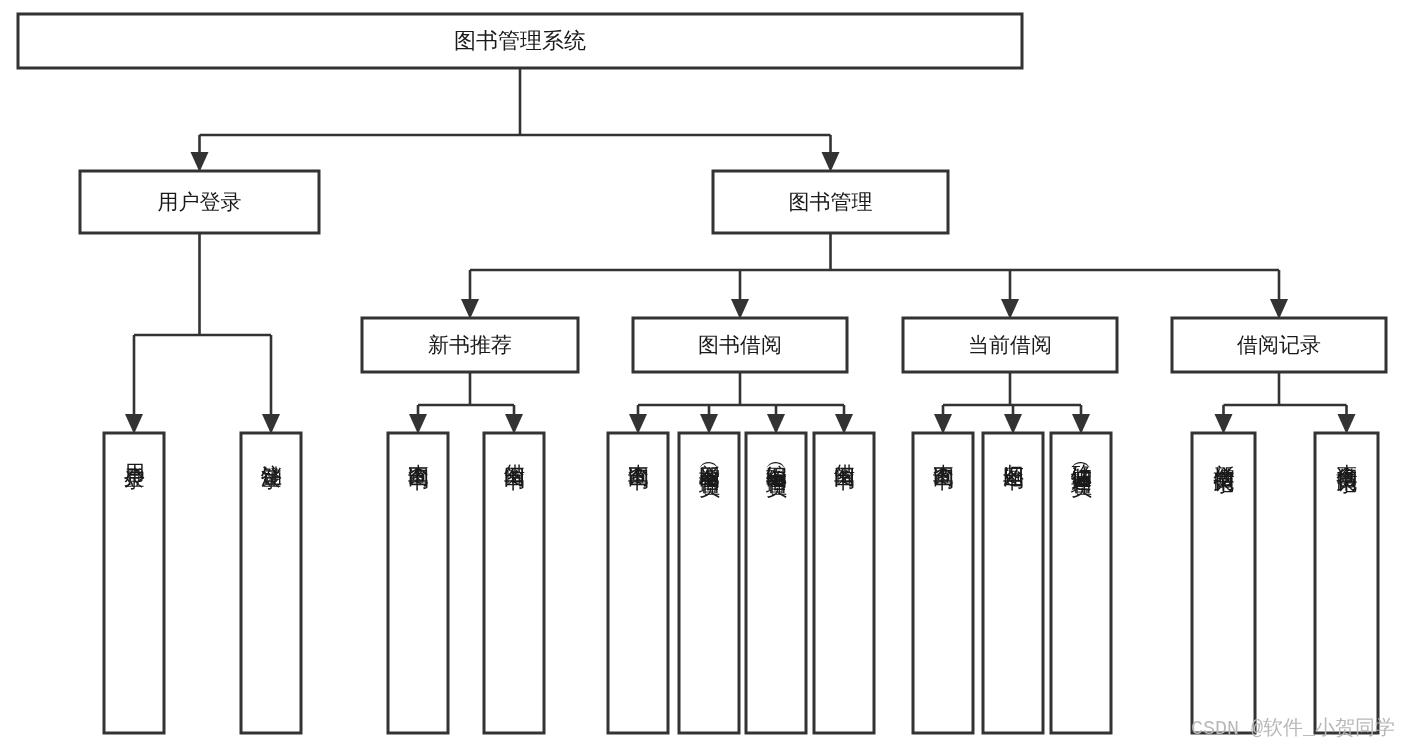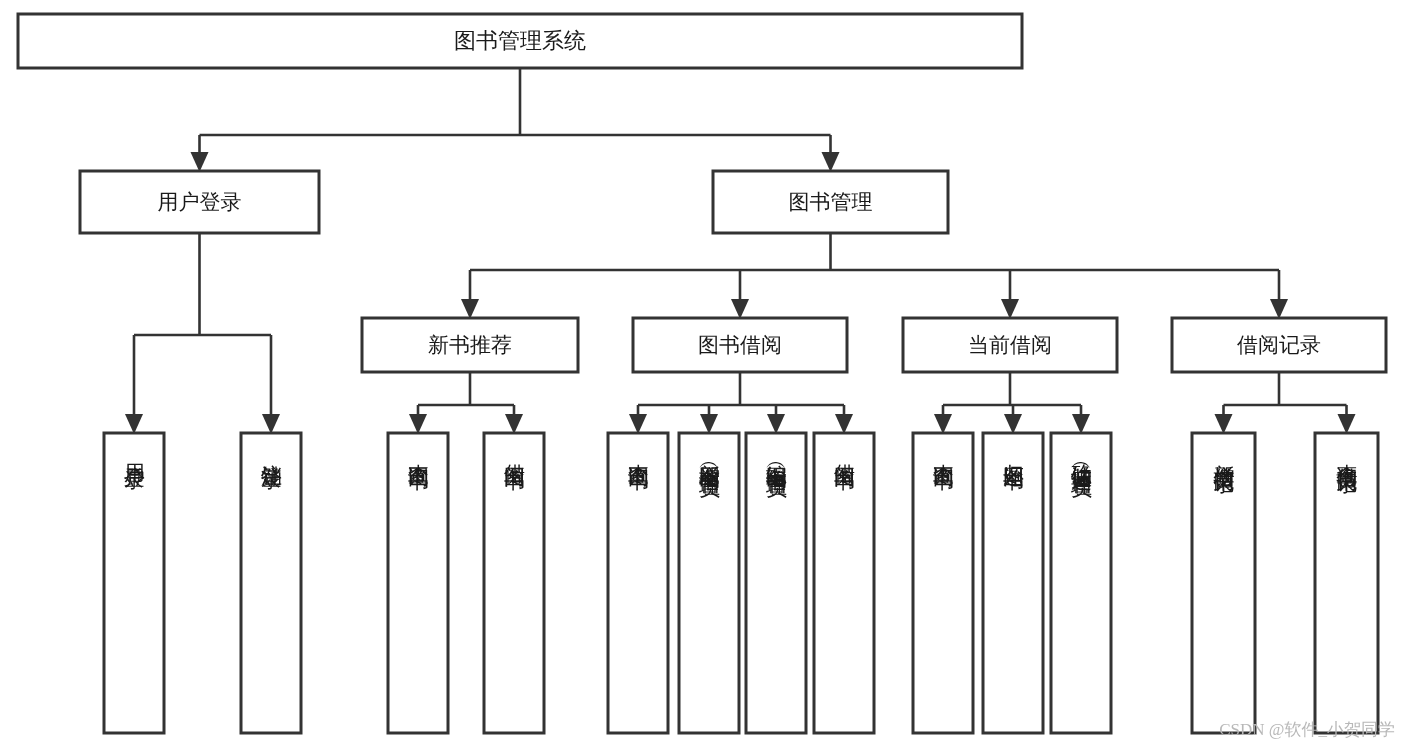--- a/index.html
+++ b/index.html
@@ -71,22 +71,22 @@
     font-size: 21px;
     line-height: 1.18;
     color: #1a1a1a;
     letter-spacing: 2px;
     white-space: nowrap;
   }
   .watermark {
     position: absolute;
     right: 10px;
     bottom: 6px;
-    font-family: Liberation Serif, serif;
-    font-size: 17px;
+    font-family: Liberation Mono, monospace;
+    font-size: 20px;
     color: #b8b8b8;
     white-space: nowrap;
     user-select: none;
   }
 </style>
 </head>
 <body>
 
 <div id="diagram-root">
   <svg class="diagram-canvas" id="diagram-canvas" viewBox="0 0 1405 747">

